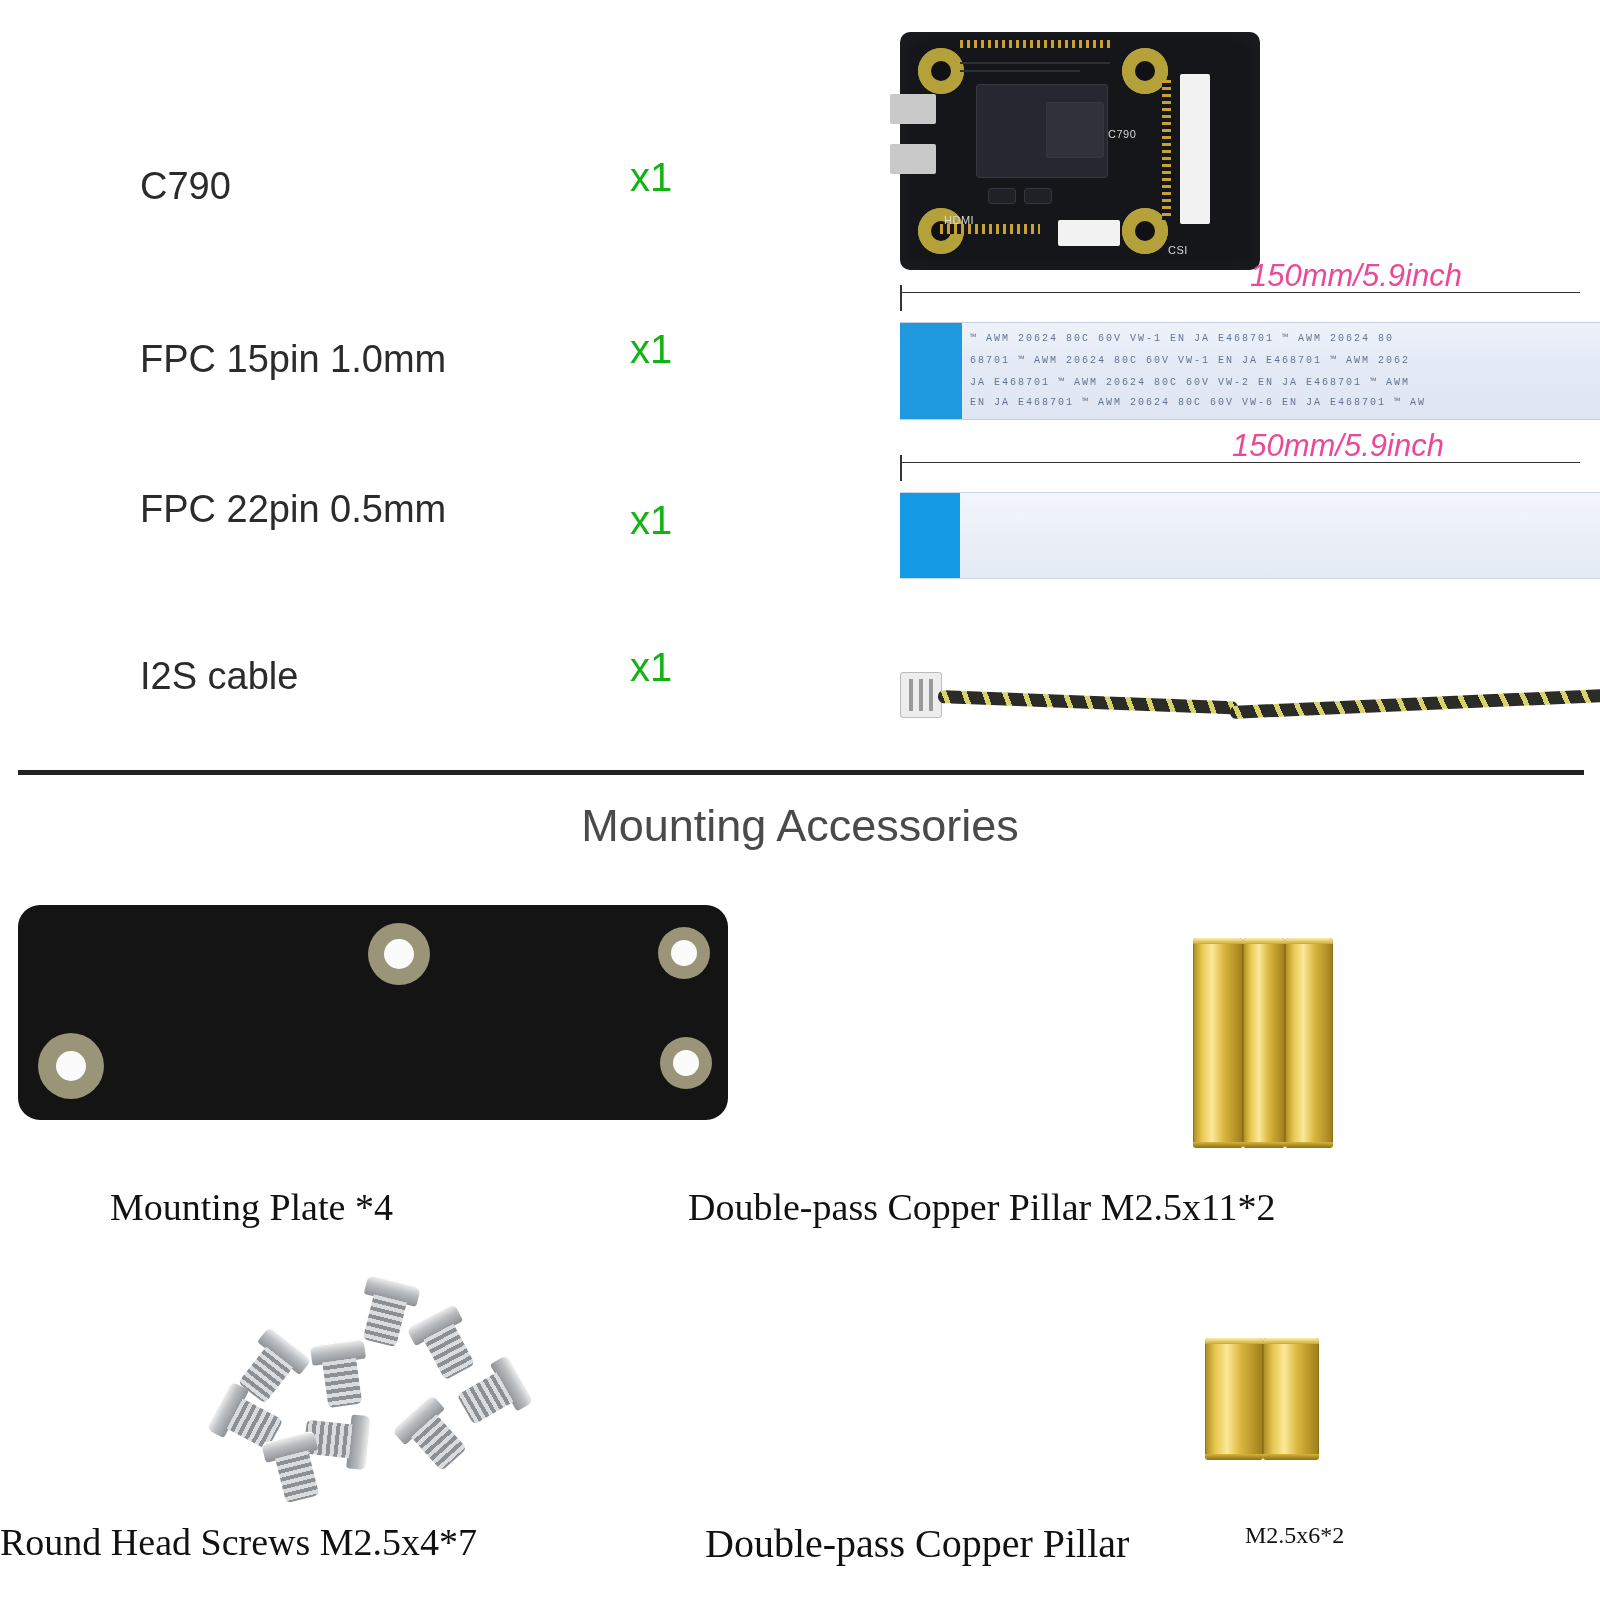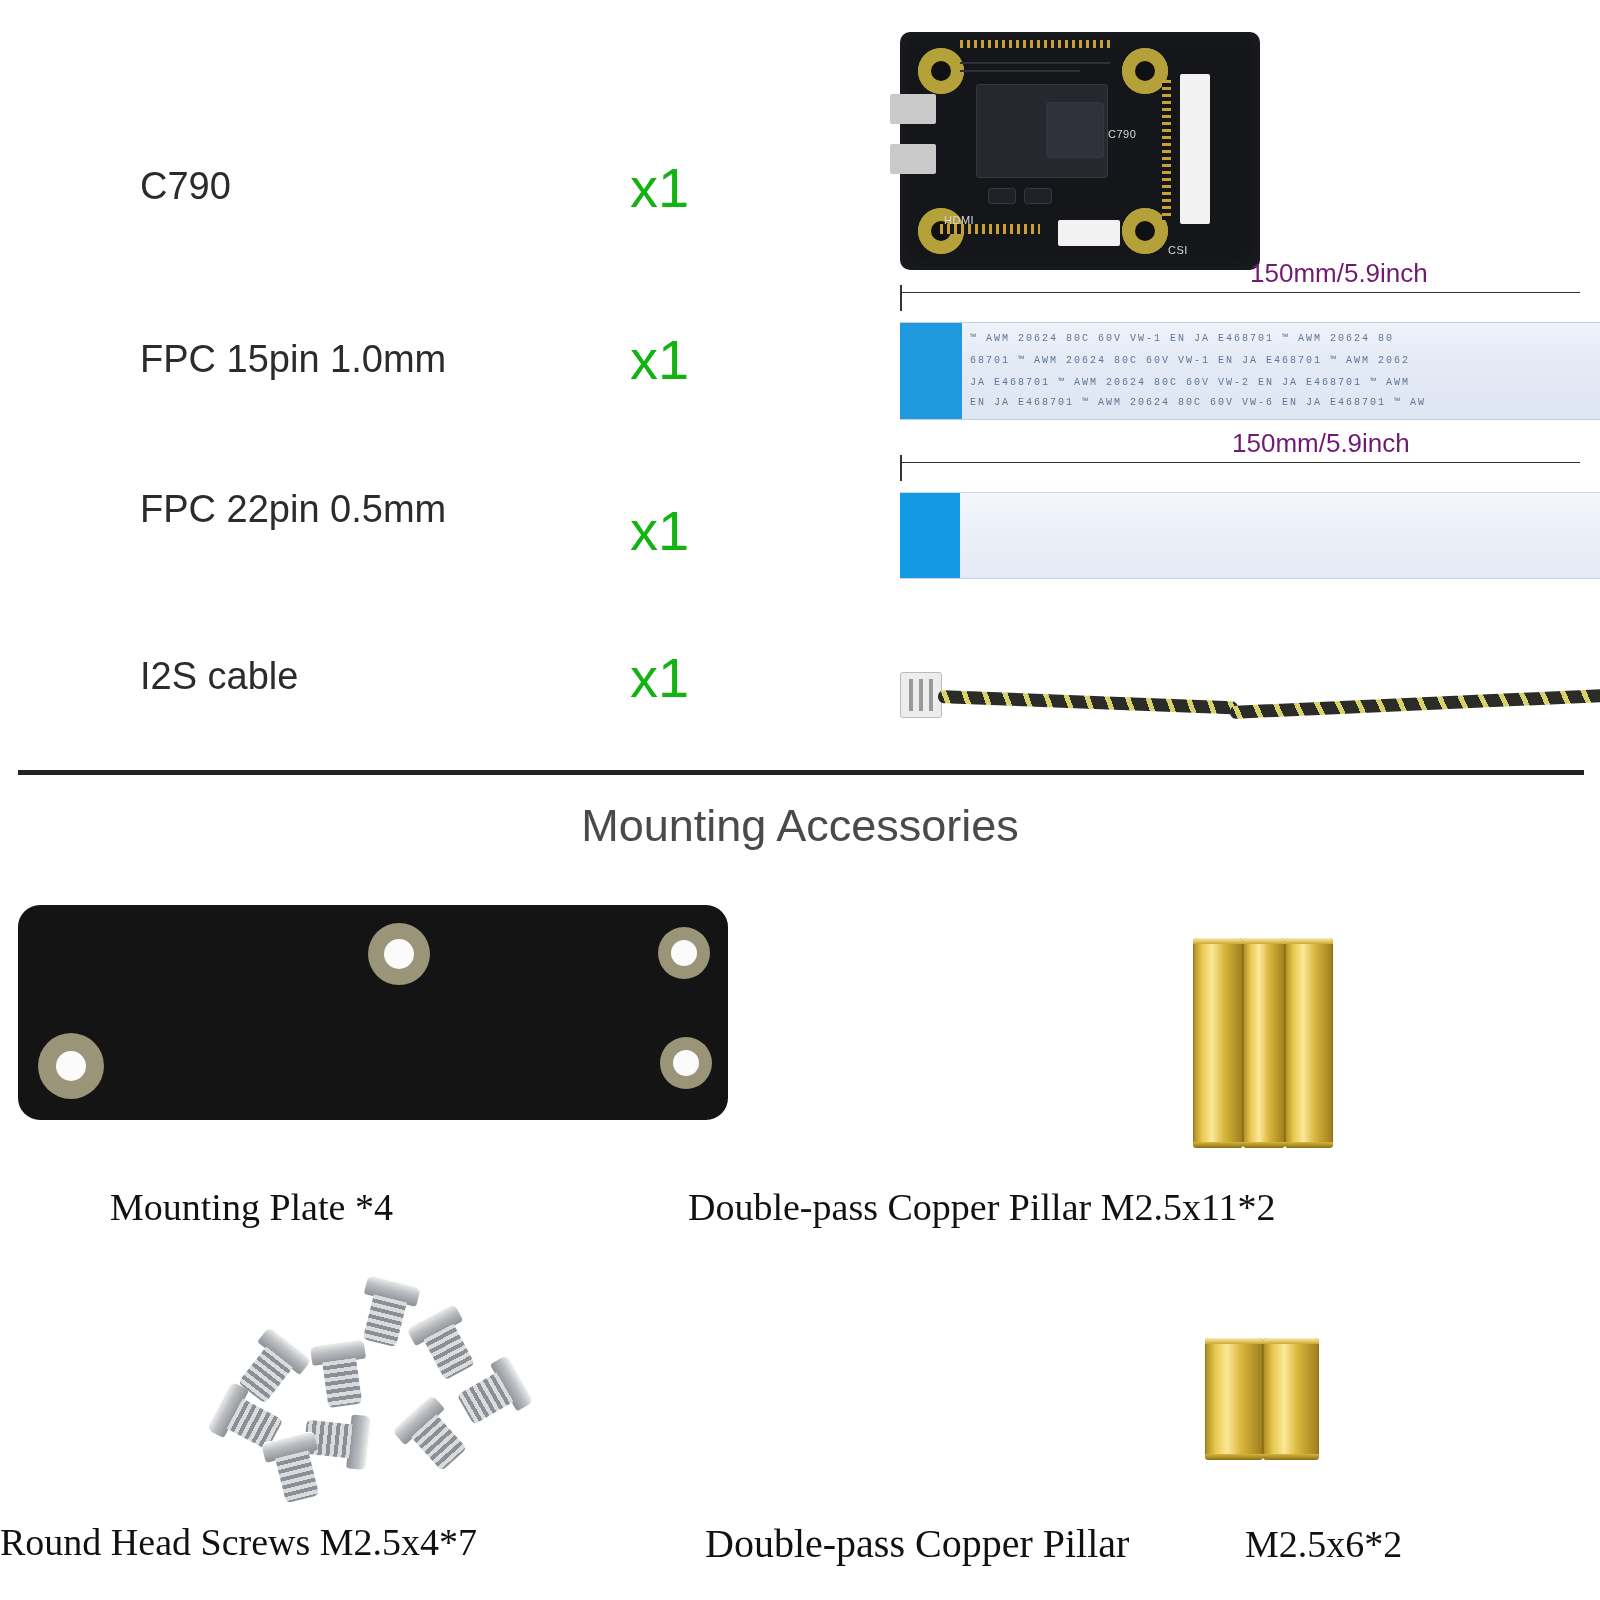--- a/index.html
+++ b/index.html
@@ -31,21 +31,21 @@
     position: absolute;
     left: 140px;
     font-size: 38px;
     color: #2b2b2b;
     font-family: "Liberation Sans", sans-serif;
     white-space: nowrap;
   }
   .pl-qty {
     position: absolute;
     left: 630px;
-    font-size: 56px;
+    font-size: 40px;
     color: #12b312;
     font-family: "Liberation Sans", sans-serif;
   }
 
   
   .pcb {
     position: absolute;
     left: 900px; top: 32px;
     width: 360px; height: 238px;
     background: #15161a;
@@ -110,23 +110,24 @@
     height: 1px;
     background: #333;
   }
   .dimtick {
     position: absolute;
     width: 2px;
     background: #333;
   }
   .dimtext {
     position: absolute;
-    font-size: 26px;
-    color: #701a75;
-    font-family: "Liberation Sans", sans-serif;
+    font-size: 31px;
+    color: #ec4899;
+    font-family: "Liberation Sans", sans-serif;
+    font-style: italic;
   }
   .fpc15 {
     position: absolute;
     background: linear-gradient(180deg,#eef2fa 0%, #e3e9f5 45%, #dfe6f3 100%);
     border-top: 1px solid #c6cfdf;
     border-bottom: 1px solid #c6cfdf;
     overflow: hidden;
   }
   .fpc15 .blue-end {
     position: absolute;
@@ -426,13 +427,13 @@
       <div class="shaft"></div>
     </div>
 </div>
 <div class="caption" style="left:0px; top:1520px; font-size:38px">Round Head Screws M2.5x4*7</div>
 
 <div class="pillar-group" style="left:1205px; top:1338px">
   <div class="pillar" style="width:58px; height:122px"></div>
   <div class="pillar" style="width:56px; height:122px"></div>
 </div>
 <div class="caption" style="left:705px; top:1520px; font-size:40px">Double-pass Copper Pillar</div>
-<div class="caption" style="left:1245px; top:1522px; font-size:38px">M2.5x6*2</div>
+<div class="caption" style="left:1245px; top:1522px; font-size:24px">M2.5x6*2</div>
 
 </body></html>

